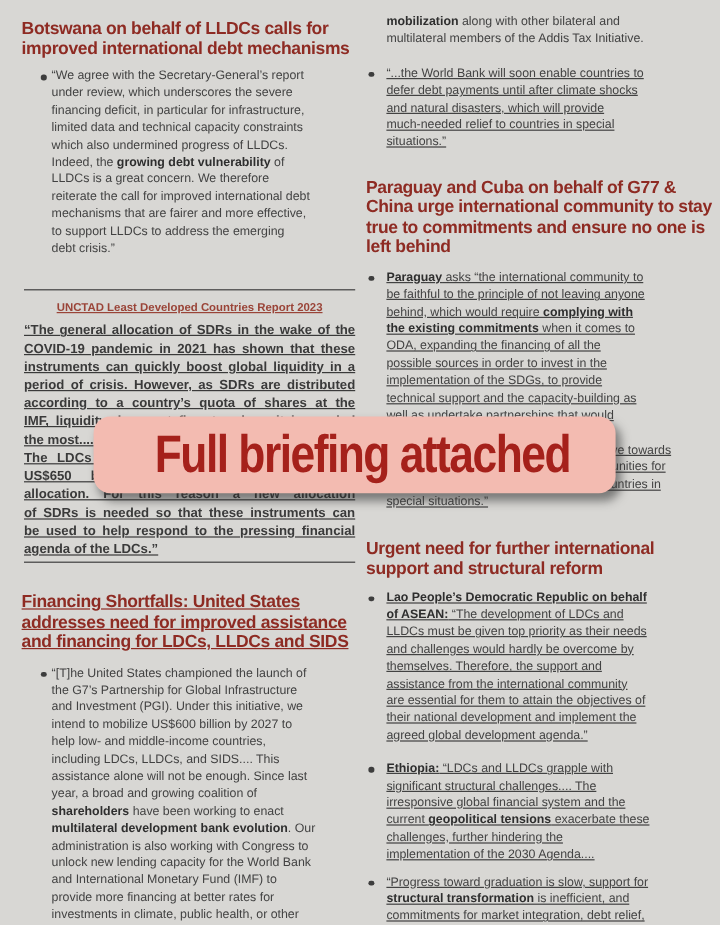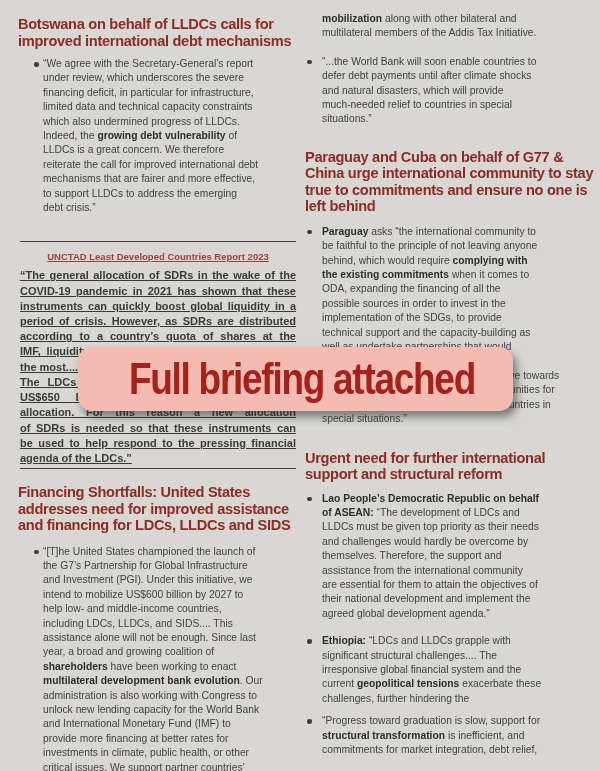--- a/index.html
+++ b/index.html
@@ -12,36 +12,36 @@
 
   .heading { color:var(--heading,#8e2b23); font-weight:700; font-size:14.6px; line-height:16.5px; letter-spacing:-0.3px; }
   .heading .ln { white-space:nowrap; }
 
   .body-lines { font-size:10.3px; line-height:14.4px; color:var(--body,#424242); }
   .body-lines .ln { white-space:nowrap; }
   .ln .b { font-weight:700; color:#2e2e2e; }
 
   .bullet { position:relative; }
   .col-left  .bullet { padding-left:25px; }
-  .col-right .bullet { padding-left:17px; }
+  .col-right .bullet { padding-left:17px;text-decoration:underline; }
   .marker { position:absolute; top:5px; width:4.5px; height:4.5px; border-radius:50%; background:#3d3d3d; }
   .col-left  .marker { left:16px; }
   .col-right .marker { left:2px; }
 
   .h1-left { margin-top:16px; }
   .b1-left { margin-top:8px; }
   .box     { margin-top:26px; margin-left:2px; width:276px;
              border-top:1.5px solid var(--rule,#3f3f3f); border-bottom:1.5px solid var(--rule,#3f3f3f);
              padding:2px 0 2px; }
   .box-link-row { text-align:center; margin:2px 0 4px; }
   .box-link { font-size:9.5px; line-height:12px; font-weight:700; color:var(--link,#9a4438); text-decoration:underline; }
   .box-para { font-size:11px; font-weight:700; color:#3a3a3a; line-height:15.2px; }
   .box-para .ln { text-align:justify; text-align-last:justify;text-decoration:underline; }
   .box-para .ln:last-child { text-align-last:left; }
-  .h2-left { margin-top:15px; }
+  .h2-left { margin-top:25px;text-decoration:underline; }
   .b2-left { margin-top:11px; }
 
   .cont-para { margin-top:12px; padding-left:17px; }
   .b1-right { margin-top:14px; }
   .h1-right { margin-top:22px; }
   .b2-right { margin-top:10px; }
   .h2-right { margin-top:23px; }
   .b3-right { margin-top:9px; }
   .b4-right { margin-top:13px; }
   .b5-right { margin-top:8px; }
@@ -198,20 +198,21 @@
     </div>
 
     <div class="bullet body-lines b4-right">
       <span class="marker"></span>
       <div class="bullet-text">
           <div class="ln"><span class="b">Ethiopia:</span><span> “LDCs and LLDCs grapple with</span></div>
           <div class="ln">significant structural challenges.... The</div>
           <div class="ln">irresponsive global financial system and the</div>
           <div class="ln"><span>current </span><span class="b">geopolitical tensions</span><span> exacerbate these</span></div>
           <div class="ln">challenges, further hindering the</div>
+          <div class="ln">implementation of the 2030 Agenda....</div>
         </div>
     </div>
 
     <div class="bullet body-lines b5-right">
       <span class="marker"></span>
       <div class="bullet-text">
           <div class="ln">“Progress toward graduation is slow, support for</div>
           <div class="ln"><span class="b">structural transformation</span><span> is inefficient, and</span></div>
           <div class="ln">commitments for market integration, debt relief,</div>
         </div>

